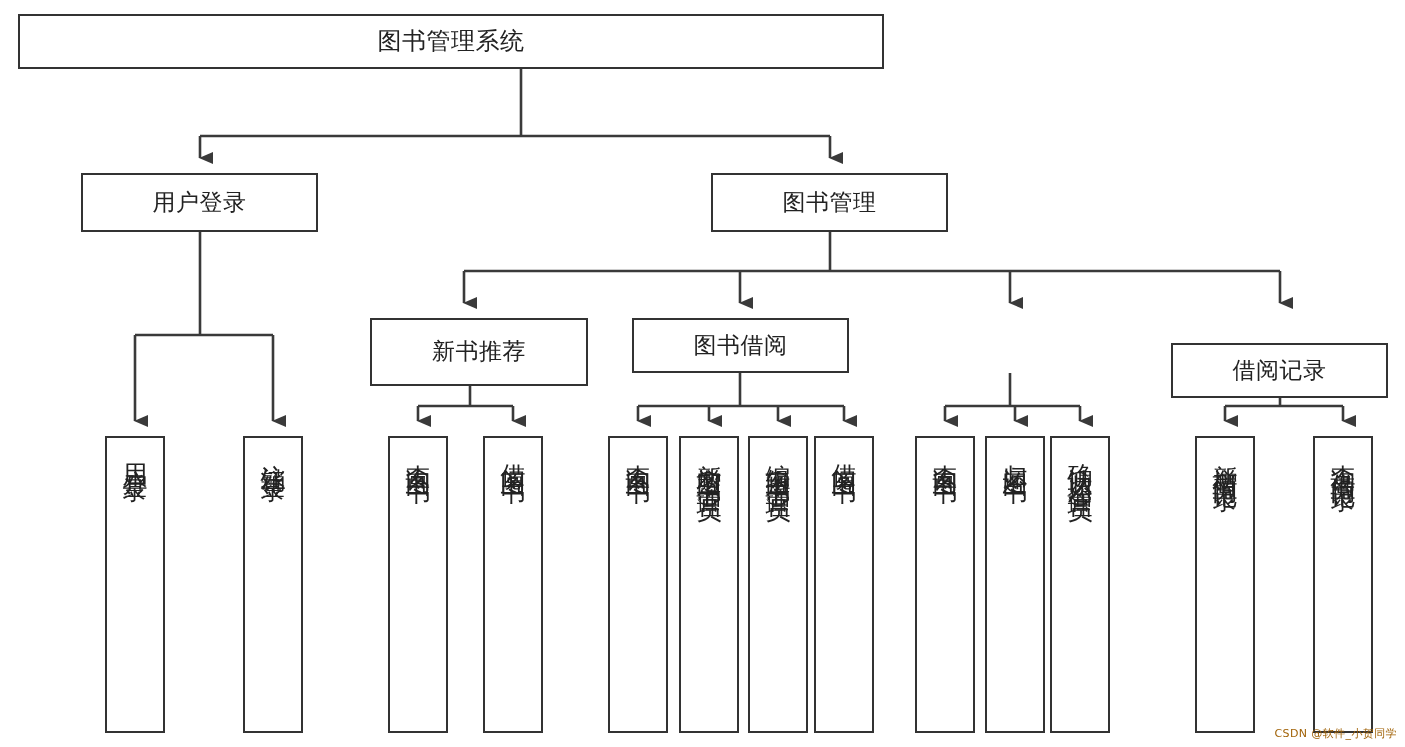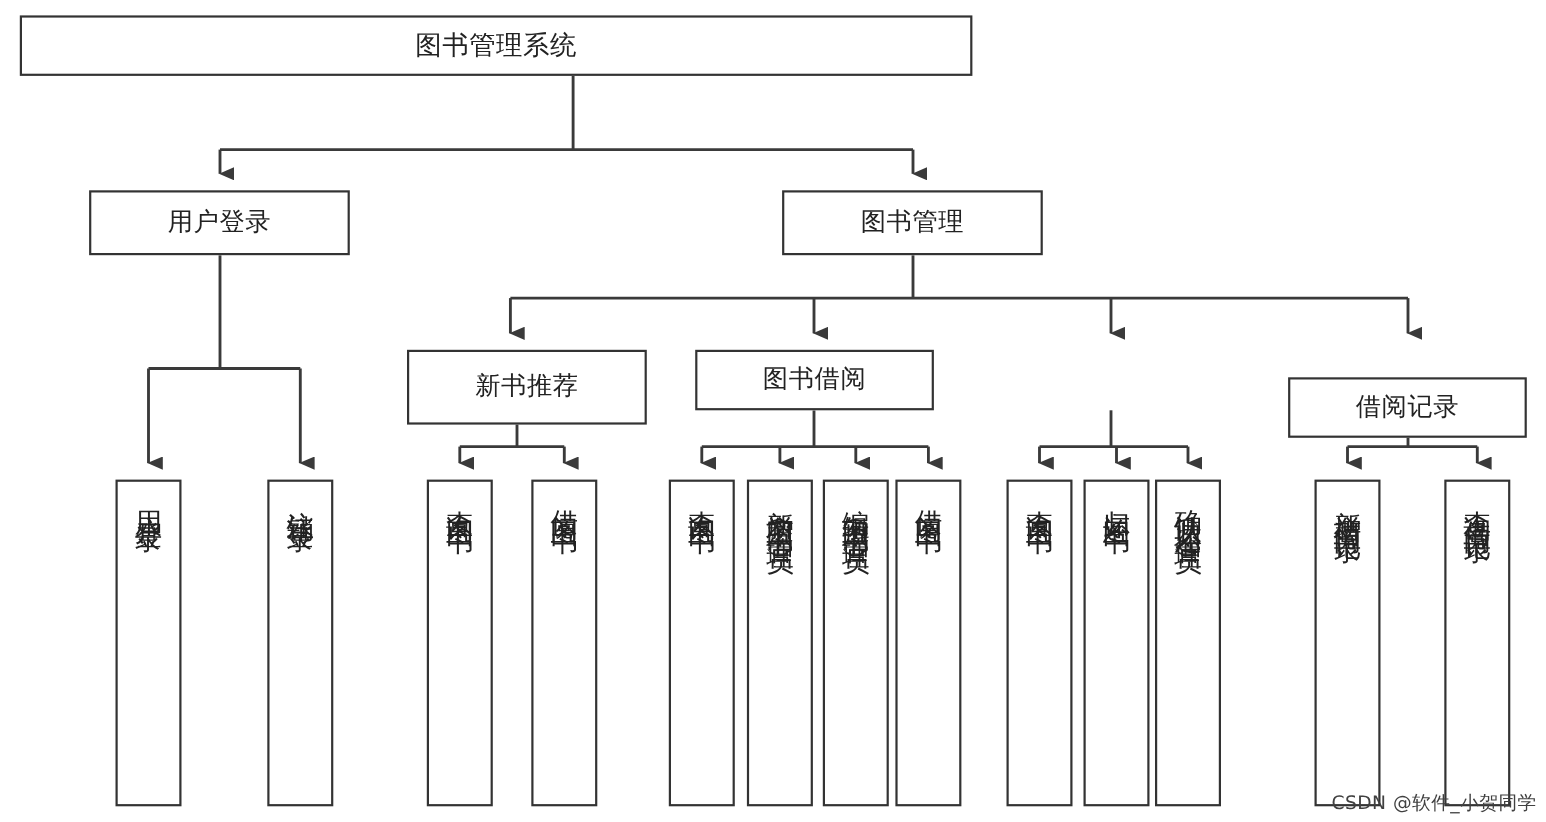--- a/index.html
+++ b/index.html
@@ -65,22 +65,22 @@
     font-size: 25px;
     line-height: 1.0;
     letter-spacing: 5px;
     white-space: pre;
   }
   
   #watermark {
     position: absolute;
     right: 8px;
     bottom: 6px;
-    font-size: 17px;
-    color: #404040;
+    font-size: 11px;
+    color: #a16207;
     letter-spacing: 0.4px;
     user-select: none;
     white-space: nowrap;
   }
 </style>
 </head>
 <body>
 
 <div id="diagram-root">
 

